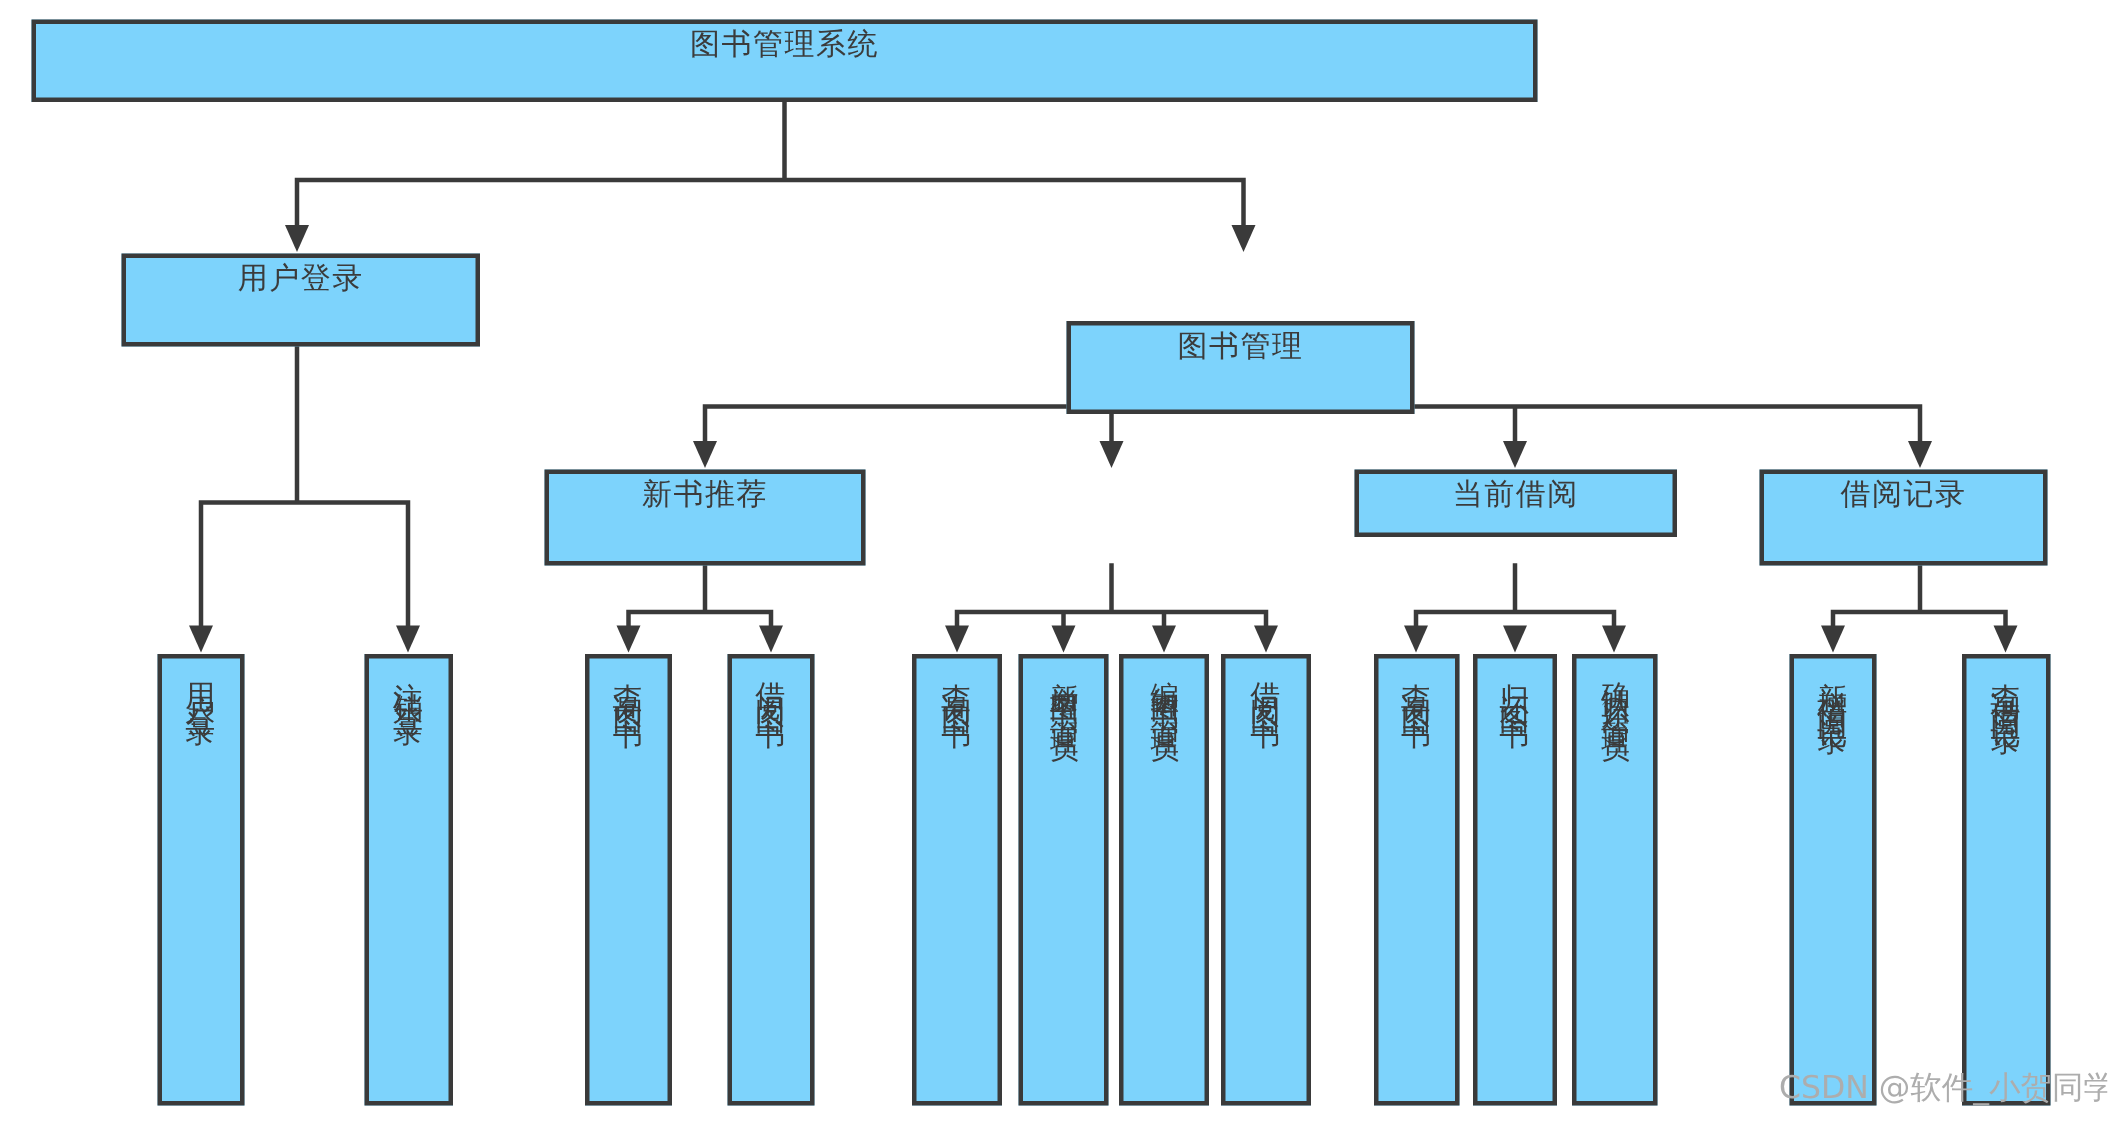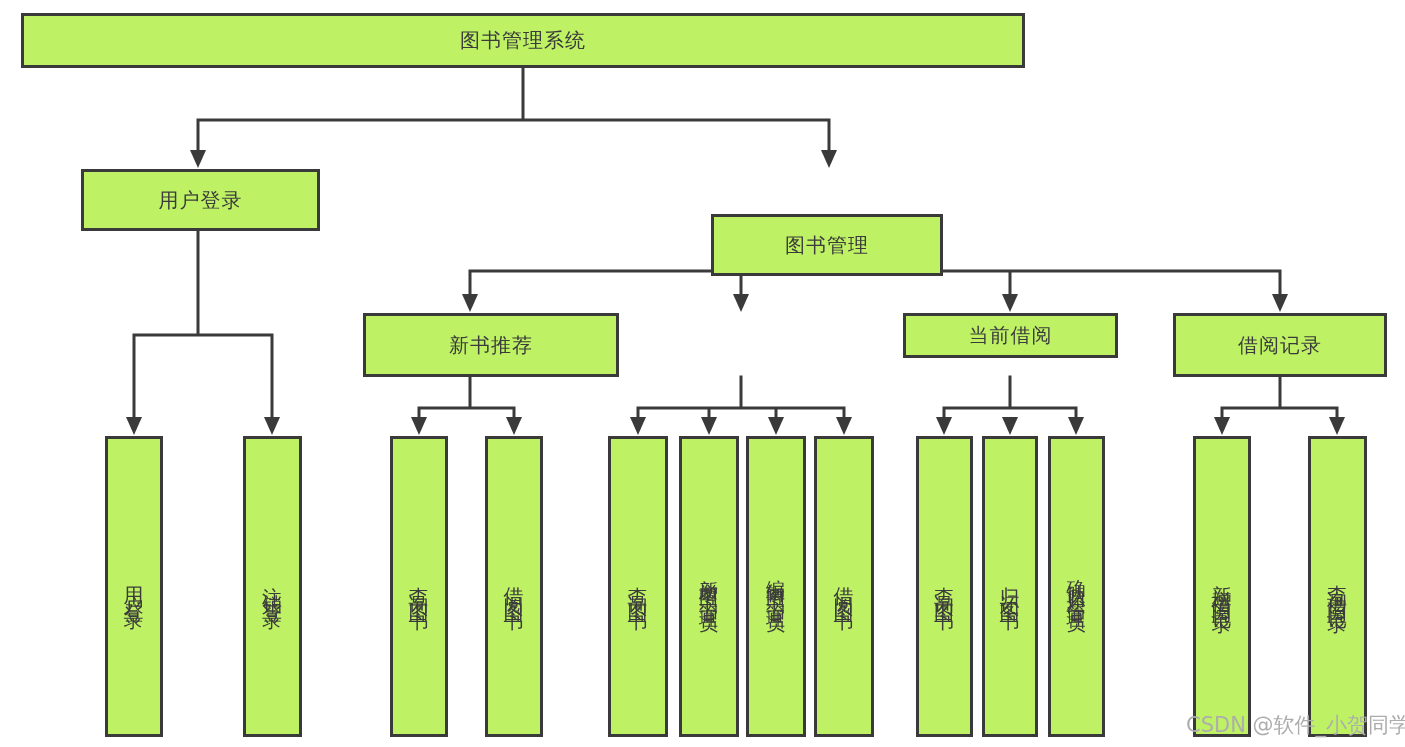--- a/index.html
+++ b/index.html
@@ -12,24 +12,24 @@
     overflow: hidden;
   }
   .connectors {
     position: absolute;
     left: 0; top: 0;
     pointer-events: none;
   }
   .node {
     position: absolute;
     box-sizing: border-box;
-    background: #bef264;
+    background: #7dd3fc;
     border: 3px solid #3a3a3a;
     display: flex;
-    align-items: center;
+    align-items: flex-start;
     justify-content: center;
     color: #3b3b3b;
     z-index: 2;
   }
   .node .lbl {
     font-size: 20px;
     letter-spacing: 1px;
     white-space: nowrap;
   }
   .node .vlbl {
@@ -101,27 +101,27 @@
     <span class="lbl">图书管理系统</span>
   </div>
 
   <div class="node" style="left:81px; top:169px; width:239px; height:62px;">
     <span class="lbl">用户登录</span>
   </div>
   <div class="node" style="left:711px; top:169px; width:232px; height:62px;margin-top:45px;">
     <span class="lbl">图书管理</span>
   </div>
 
-  <div class="node" style="left:363px; top:313px; width:256px; height:64px;">
+  <div class="node" style="left:363px; top:313px; width:214px; height:64px;">
     <span class="lbl">新书推荐</span>
   </div>
   <div class="node" style="left:903px; top:313px; width:215px; height:45px;">
     <span class="lbl">当前借阅</span>
   </div>
-  <div class="node" style="left:1173px; top:313px; width:214px; height:64px;">
+  <div class="node" style="left:1173px; top:313px; width:192px; height:64px;">
     <span class="lbl">借阅记录</span>
   </div>
 
   <div class="node" style="left:105px; top:436px; width:58px; height:301px;">
     <span class="vlbl">用户登录</span>
   </div>
   <div class="node" style="left:243px; top:436px; width:59px; height:301px;">
     <span class="vlbl">注销登录</span>
   </div>
 

